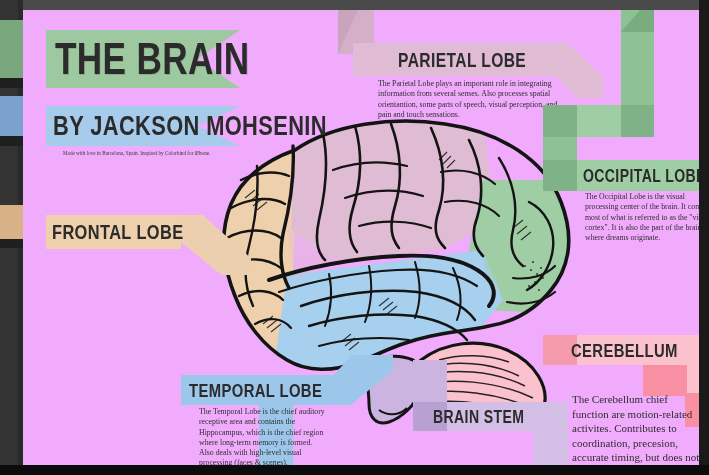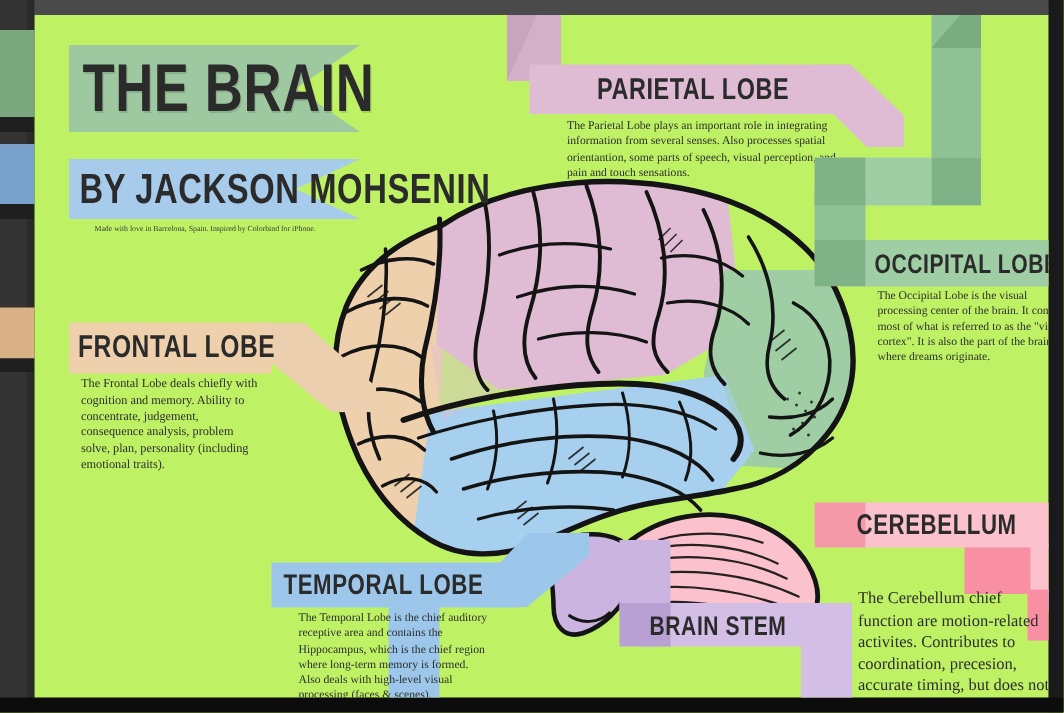--- a/index.html
+++ b/index.html
@@ -15,21 +15,21 @@
   }
   
   .frame-top{position:absolute;left:0;top:0;width:709px;height:10px;background:#4a4a4a;}
   .frame-bottom{position:absolute;left:0;bottom:0;width:709px;height:10px;background:#0c0c0c;}
   .frame-left{position:absolute;left:0;top:0;width:18px;height:475px;background:#333333;}
   .frame-right{position:absolute;right:0;top:0;width:10px;height:475px;background:#1a1a1a;}
   .frame-left-edge{position:absolute;left:18px;top:0;width:5px;height:475px;background:#2a2a2a;}
 
   .sheet{
     position:absolute;left:23px;top:10px;width:676px;height:455px;
-    background:#bef264;
+    background:#f0abfc;
     overflow:hidden;
   }
   .ribbon-title{
     position:absolute;
     font-family:"Liberation Sans", sans-serif;
     font-weight:bold;
     color:#2b2b2b;
     letter-spacing:.5px;
     white-space:nowrap;
     transform:scaleX(.78);
@@ -285,21 +285,20 @@
     <div class="ribbon-title" id="title-text">THE BRAIN</div>
 
     <div id="by-band"></div>
     <div class="ribbon-title" id="by-text">BY JACKSON MOHSENIN</div>
 
     <div class="body-text" id="credit">Made with love in Barcelona, Spain. Inspired by Colorbind for iPhone.</div>
 
     <div id="fr-tail"></div>
     <div id="fr-band"></div>
     <div class="ribbon-title" id="fr-title">FRONTAL LOBE</div>
-    <div class="body-text" id="fr-body">The Frontal Lobe deals chiefly with cognition and memory. Ability to concentrate, judgement, consequence analysis, problem solve, plan, personality (including emotional traits).</div>
 
     <div id="pa-vert"></div>
     <div id="pa-corner"></div>
     <div id="pa-bandtail"></div>
     <div id="pa-band"></div>
     <div class="ribbon-title" id="pa-title">PARIETAL LOBE</div>
     <div class="body-text" id="pa-body">The Parietal Lobe plays an important role in integrating information from several senses. Also processes spatial orientantion, some parts of speech, visual perception, and pain and touch sensations.</div>
 
     <div id="oc-seg1"></div>
     <div id="oc-seg1b"></div>

